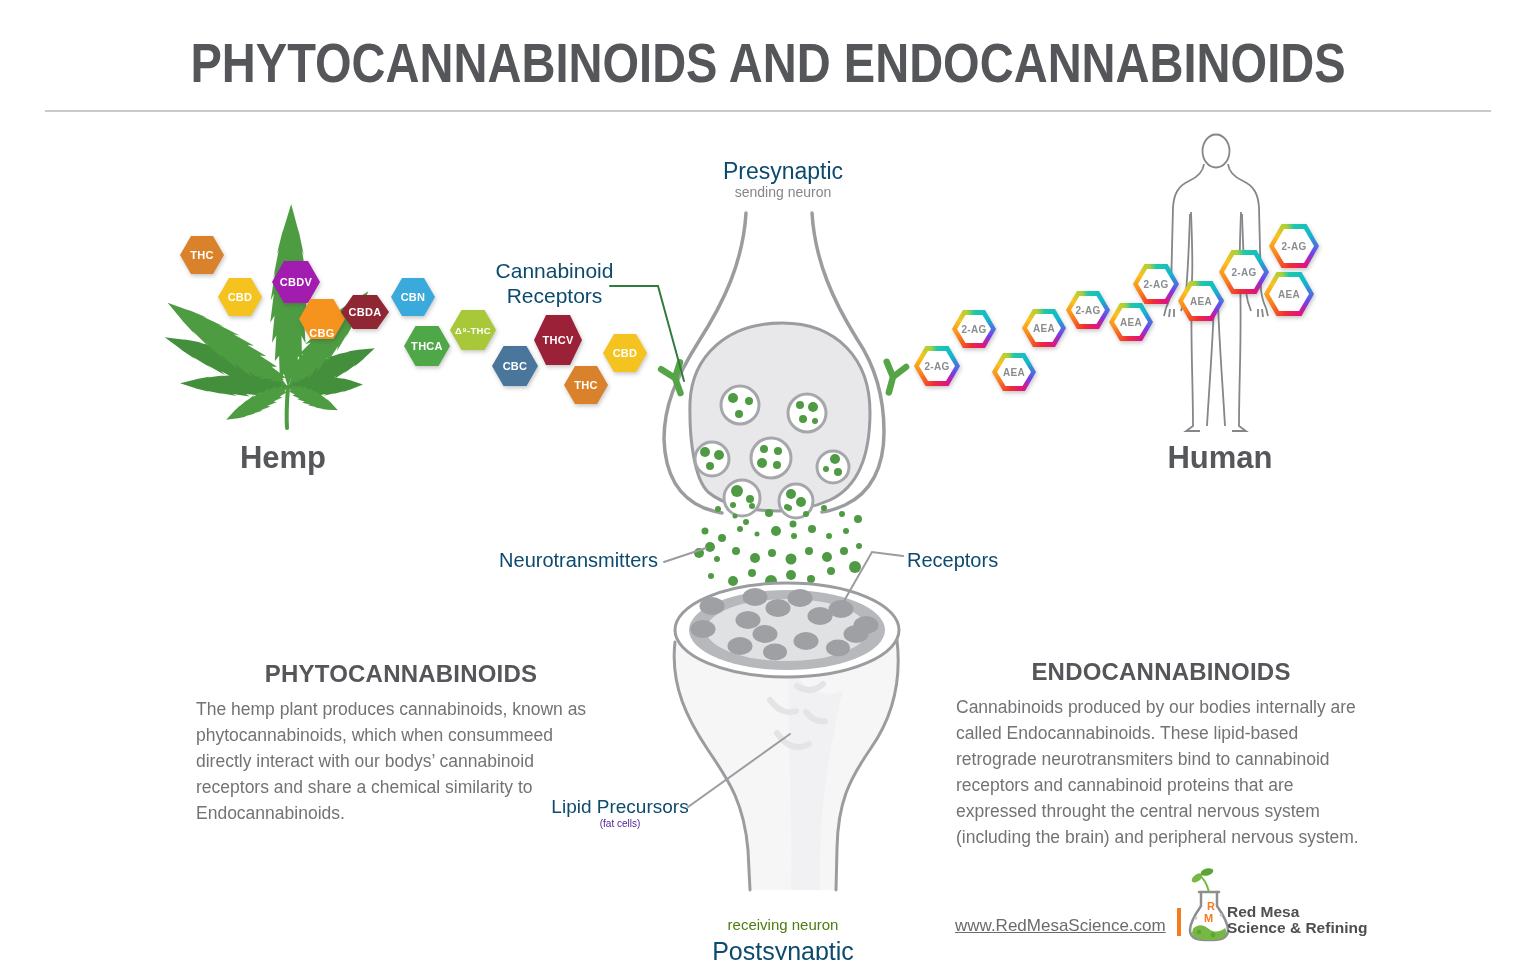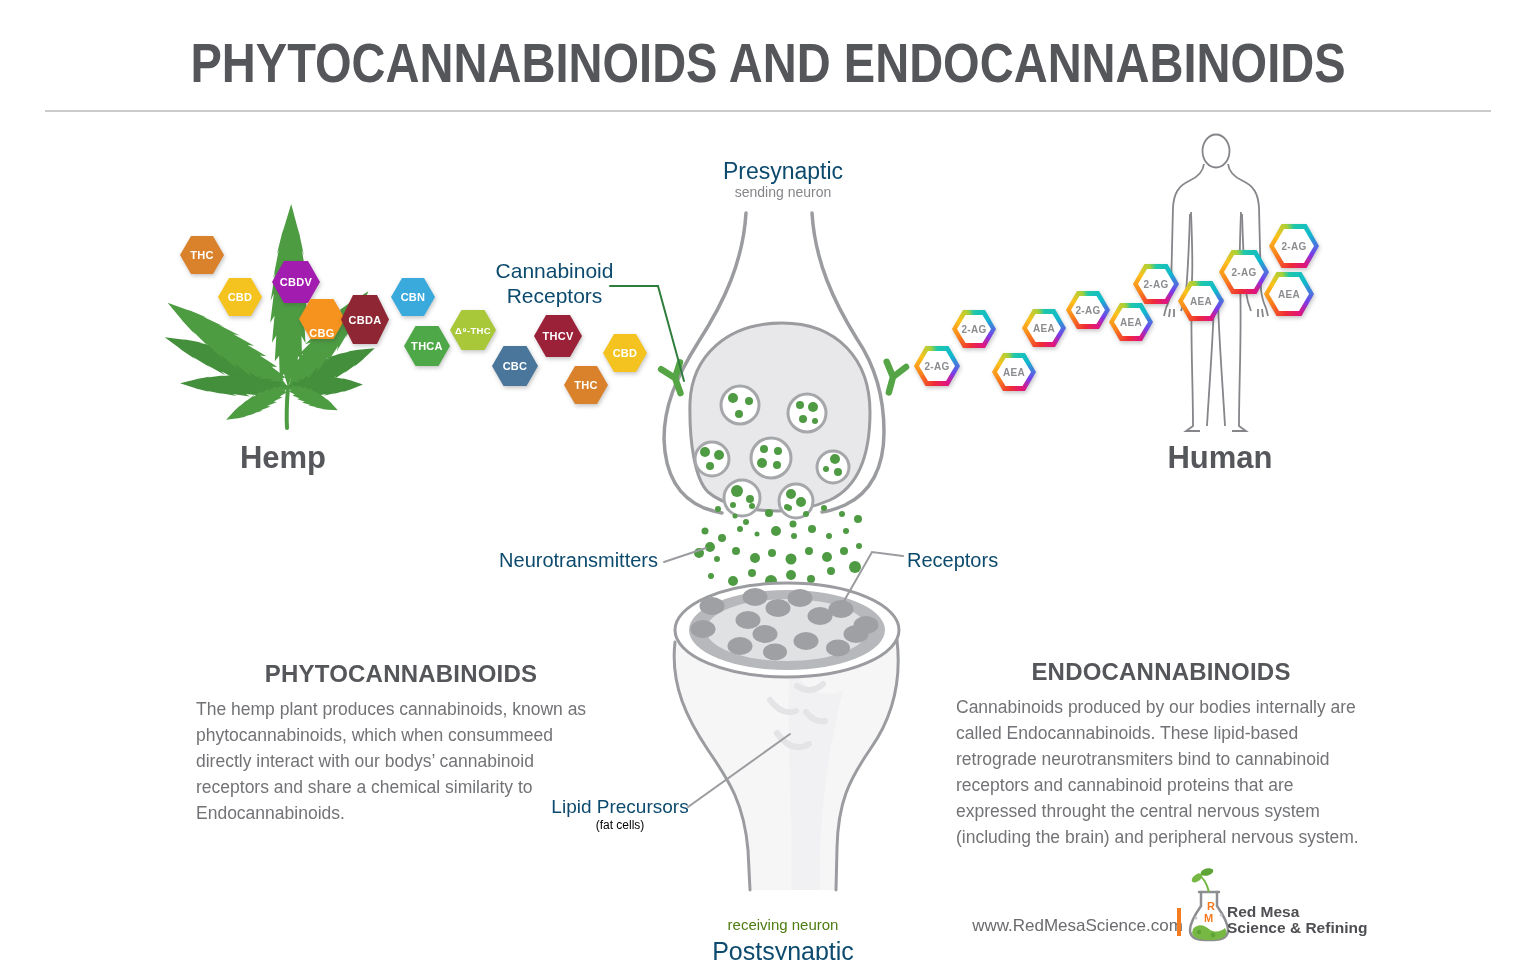--- a/index.html
+++ b/index.html
@@ -20,22 +20,22 @@
        display:flex;align-items:center;justify-content:center;}
   .hex-shadow{filter:drop-shadow(1.5px 2.5px 2px rgba(60,60,60,.30));}
   .hex-label{color:#fff;font-weight:bold;font-size:11px;letter-spacing:.3px;}
   .hex-inner{position:absolute;left:5px;top:5px;right:5px;bottom:5px;background:#fff;
        clip-path:polygon(25% 0,75% 0,100% 50%,75% 100%,25% 100%,0 50%);
        display:flex;align-items:center;justify-content:center;}
   .endo-label{font-weight:bold;font-size:10px;letter-spacing:.3px;}
   .section{position:absolute;}
   .section h2{margin:0 0 8px 0;font-size:24px;font-weight:800;color:#55565A;text-align:center;letter-spacing:.2px;}
   .section p{margin:0;font-size:17.5px;line-height:26px;color:#727376;}
-  .footer-url{position:absolute;left:955px;top:916px;width:245px;text-align:center;
-              font-size:17px;color:#6A6B6E;}
+  .footer-url{position:absolute;left:955px;top:916px;width:245px;text-align:left;
+              font-size:17px;color:#6A6B6E;text-decoration:underline;}
   .orange-bar{position:absolute;left:1177px;top:908px;width:4px;height:28px;}
   .brand{position:absolute;left:1227px;top:904px;color:#4E4F52;font-weight:600;
          font-size:15.5px;line-height:16px;}
 </style>
 </head>
 <body>
 
 <div class="canvas">
 
   <h1 class="title">PHYTOCANNABINOIDS AND ENDOCANNABINOIDS</h1>
@@ -242,21 +242,21 @@
       <div class="hexwrap hex-shadow" style="left: 272px; top: 261px; width: 48px; height: 42px;">
         <div class="hex" style="background: #a21caf;">
           <span class="hex-label">CBDV</span>
         </div>
       </div>
       <div class="hexwrap hex-shadow" style="left: 299px; top: 299px; width: 46px; height: 40px;">
         <div class="hex" style="background: rgb(246, 146, 30); align-items: flex-end;">
           <span class="hex-label">CBG</span>
         </div>
       </div>
-      <div class="hexwrap hex-shadow" style="left: 341px; top: 295px; width: 48px; height: 49px;">
+      <div class="hexwrap hex-shadow" style="left: 341px; top: 295px; width: 48px; height: 34px;">
         <div class="hex" style="background: rgb(142, 39, 51);">
           <span class="hex-label">CBDA</span>
         </div>
       </div>
       <div class="hexwrap hex-shadow" style="left: 391px; top: 278px; width: 44px; height: 38px;">
         <div class="hex" style="background: rgb(58, 169, 220);">
           <span class="hex-label">CBN</span>
         </div>
       </div>
       <div class="hexwrap hex-shadow" style="left: 404px; top: 326px; width: 46px; height: 40px;">
@@ -267,21 +267,21 @@
       <div class="hexwrap hex-shadow" style="left: 450px; top: 310px; width: 46px; height: 40px;">
         <div class="hex" style="background: rgb(168, 200, 57);">
           <span class="hex-label" style="font-size: 9.5px;">Δ⁹-THC</span>
         </div>
       </div>
       <div class="hexwrap hex-shadow" style="left: 492px; top: 346px; width: 46px; height: 40px;">
         <div class="hex" style="background: rgb(73, 118, 154);">
           <span class="hex-label">CBC</span>
         </div>
       </div>
-      <div class="hexwrap hex-shadow" style="left: 534px; top: 315px; width: 48px; height: 42px;">
+      <div class="hexwrap hex-shadow" style="left: 534px; top: 315px; width: 48px; height: 50px;">
         <div class="hex" style="background: rgb(154, 33, 56);">
           <span class="hex-label">THCV</span>
         </div>
       </div>
       <div class="hexwrap hex-shadow" style="left: 564px; top: 366px; width: 44px; height: 38px;">
         <div class="hex" style="background: rgb(217, 130, 43);">
           <span class="hex-label">THC</span>
         </div>
       </div>
       <div class="hexwrap hex-shadow" style="left: 603px; top: 334px; width: 44px; height: 38px;">
@@ -373,21 +373,21 @@
   <div class="lbl lbl-center" style="left:683px;top:158px;width:200px;font-size:23px;">Presynaptic</div>
   <div class="lbl lbl-center" style="left:683px;top:184px;width:200px;font-size:14px;color:#85868A;">sending neuron</div>
 
   <div class="lbl lbl-center" style="left:492px;top:258px;width:125px;font-size:21px;line-height:25px;">Cannabinoid Receptors</div>
 
   <div class="lbl lbl-right" style="left:455px;top:549px;width:203px;font-size:20px;">Neurotransmitters</div>
 
   <div class="lbl" style="left:907px;top:549px;font-size:20px;">Receptors</div>
 
   <div class="lbl lbl-center" style="left:545px;top:796px;width:150px;font-size:19px;">Lipid Precursors</div>
-  <div class="lbl lbl-center" style="left:545px;top:818px;width:150px;font-size:12px;color:#000000;">(fat cells)</div>
+  <div class="lbl lbl-center" style="left:545px;top:818px;width:150px;font-size:10px;color:#4c1d95;">(fat cells)</div>
 
   <div class="lbl lbl-center" style="left:683px;top:893px;width:200px;font-size:25px;margin-top:44px;">Postsynaptic</div>
   <div class="lbl lbl-center" style="left:683px;top:916px;width:200px;font-size:15px;color:#4d7c0f;">receiving neuron</div>
 
   <div class="lbl lbl-center big-name" style="left:183px;top:440px;width:200px;">Hemp</div>
   <div class="lbl lbl-center big-name" style="left:1120px;top:440px;width:200px;">Human</div>
 
   <div class="section" style="left:196px;top:660px;width:410px;">
     <h2>PHYTOCANNABINOIDS</h2>
     <p>The hemp plant produces cannabinoids, known as phytocannabinoids, which when consummeed directly interact with our bodys’ cannabinoid receptors and share a chemical similarity to Endocannabinoids.</p>

